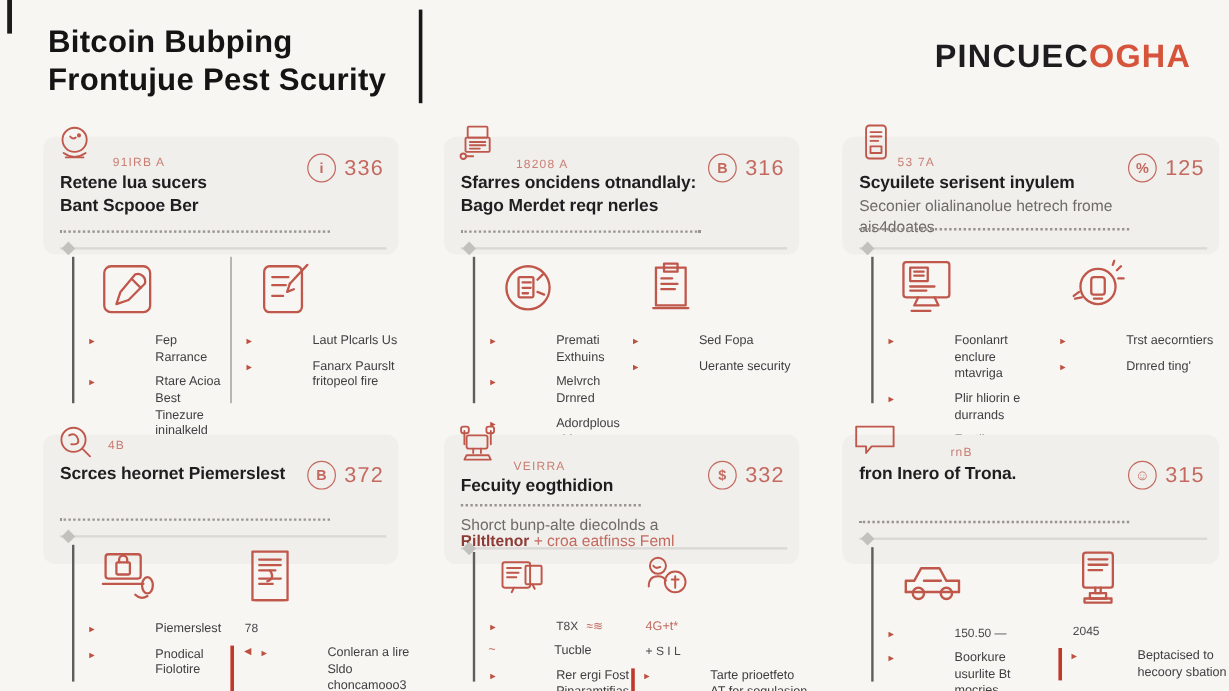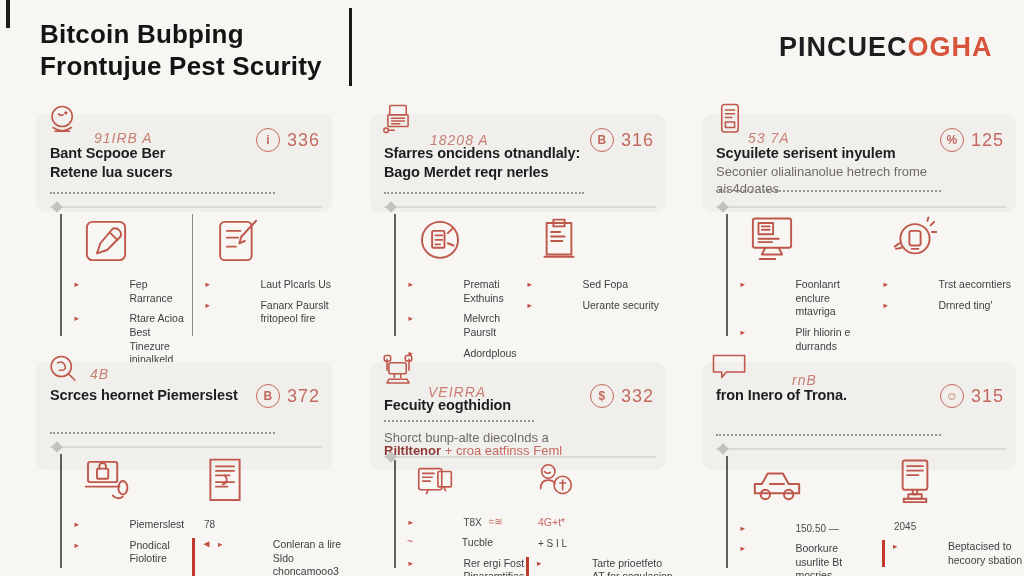--- a/index.html
+++ b/index.html
@@ -20,21 +20,21 @@
   #p2{left:702px;top:100px;width:318px;height:242px;}
   #p3{left:36px;top:350px;width:300px;height:224px;}
   #p4{left:370px;top:350px;width:300px;height:224px;}
   #p5{left:702px;top:350px;width:318px;height:224px;}
 
   .card{position:absolute;left:0;right:4px;top:14px;height:98px;background:#f0efec;border-radius:10px;}
   .card2{top:12px;height:108px;}
 
   .picon{position:absolute;left:6px;top:0;width:44px;height:44px;color:#c0574b;}
   .picon svg,.licon svg{width:100%;height:100%;stroke:currentColor;fill:none;stroke-width:1.7;stroke-linecap:round;stroke-linejoin:round;}
-  .plabel{position:absolute;left:58px;top:30px;font-size:14px;color:#c97e73;letter-spacing:1px;font-style:italic;}
+  .plabel{position:absolute;left:58px;top:30px;font-size:10px;color:#c97e73;letter-spacing:1px;}
 
   .badge{position:absolute;right:16px;top:28px;display:flex;align-items:center;gap:7px;color:#c4695f;}
   .bcircle{width:24px;height:24px;border:1.7px solid #c4695f;border-radius:50%;display:flex;align-items:center;justify-content:center;font-size:12px;font-weight:700;box-sizing:border-box;}
   .bnum{font-size:18px;letter-spacing:1px;}
 
   .ptitle{position:absolute;left:14px;font-size:14.5px;font-weight:700;color:#1e1e20;line-height:1.32;letter-spacing:-.1px;width:260px;}
   .psub{position:absolute;left:14px;font-size:13px;color:#6e6b68;width:268px;line-height:1.3;}
   .psub .dark-red{color:#8c3a33;font-weight:700;}
   .psub .lt-red{color:#c4695f;}
 
@@ -81,22 +81,22 @@
         <path d="M12 30 q10 7 20 0"></path>
         <path d="M14 34 h16"></path>
       </svg>
   </div>
   <div class="plabel">91IRB A</div>
   <div class="badge">
     <span class="bcircle">i</span>
     <span class="bnum">336</span>
   </div>
   <div class="ptitle" style="top:44px;">
+    <div>Retene lua sucers</div>
     <div>Bant Scpooe Ber</div>
-    <div>Retene lua sucers</div>
   </div>
   <div class="dots" style="top:92px;"></div>
   <div class="slider" style="top:106px;">
       <span class="handle"></span>
     </div>
   <div class="cols" style="top:114px;">
     <div class="col c1 divider">
       <span class="licon">
         <svg viewBox="0 0 48 48">
             <rect x="7" y="7" width="34" height="34" rx="5"></rect>
@@ -167,21 +167,21 @@
             <path d="M20 19 h6 M20 23 h6 M20 27 h4"></path>
             <path d="M31 17 l4 -4 M31 26 l5 2"></path>
           </svg>
       </span>
       <div class="item">
           <span class="mk">►</span>
           <span class="itxt">Premati Exthuins</span>
         </div>
       <div class="item">
           <span class="mk">►</span>
-          <span class="itxt">Melvrch Paurslt</span>
+          <span class="itxt">Melvrch Drnred</span>
         </div>
       <div class="item">
           <span class="mk">►</span>
           <span class="itxt">Adordplous sidances</span>
         </div>
     </div>
     <div class="col c2">
       <span class="licon">
         <svg viewBox="0 0 48 48">
             <rect x="13" y="8" width="22" height="28"></rect>

